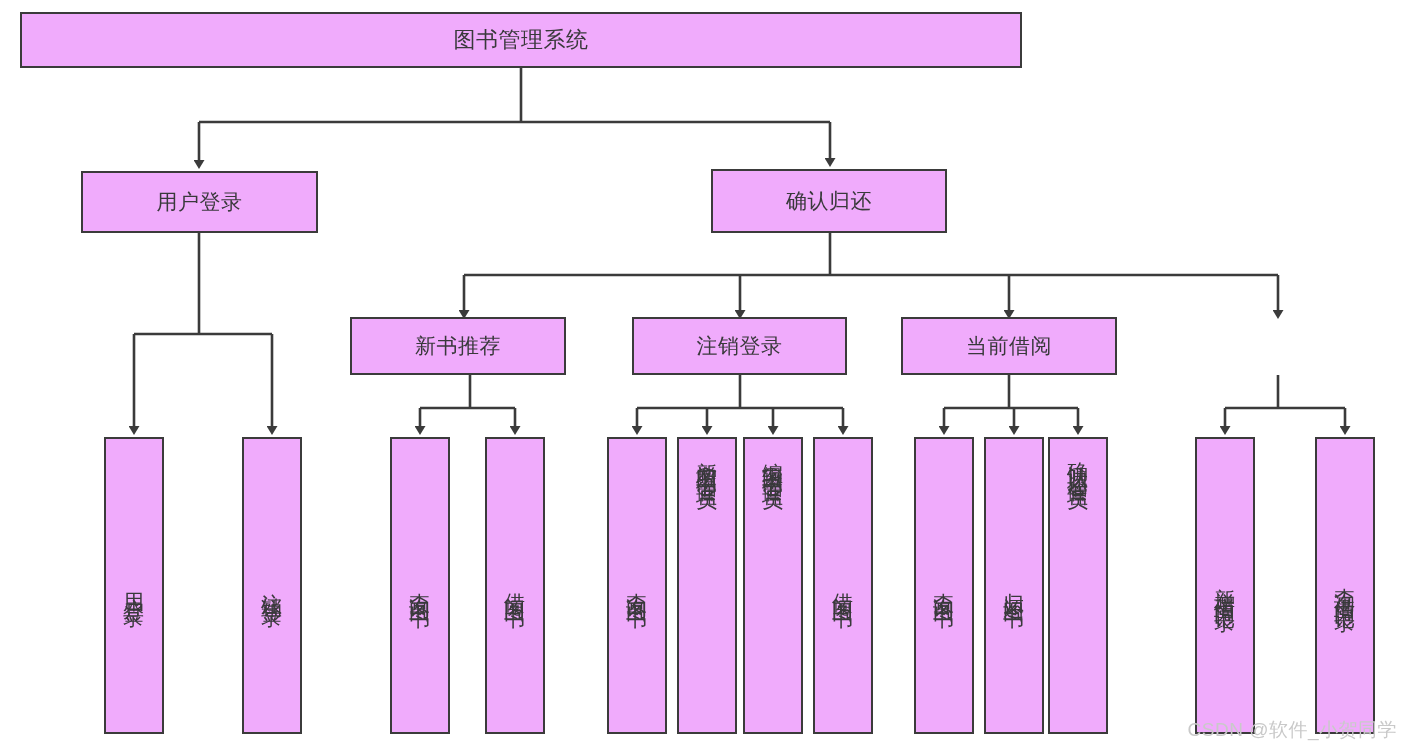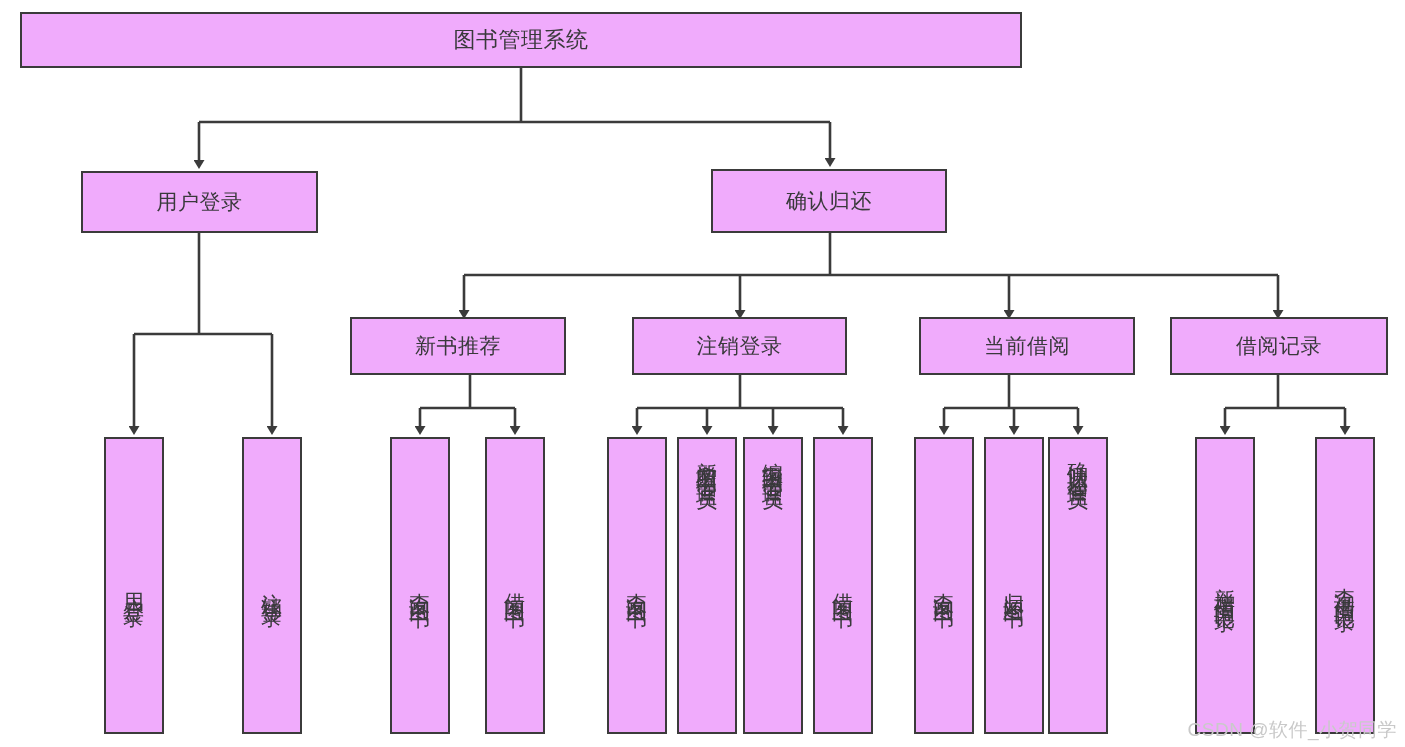--- a/index.html
+++ b/index.html
@@ -142,25 +142,22 @@
   <div class="node h" style="left:711px; top:169px; width:236px; height:64px;">
     <span class="lbl">确认归还</span>
   </div>
 
   <div class="node h" style="left:350px; top:317px; width:216px; height:58px;text-align:right;">
     <span class="lbl">新书推荐</span>
   </div>
   <div class="node h" style="left:632px; top:317px; width:215px; height:58px;">
     <span class="lbl">注销登录</span>
   </div>
-  <div class="node h" style="left:901px; top:317px; width:216px; height:58px;margin-left:18px;">
+  <div class="node h" style="left:901px; top:317px; width:216px; height:58px;">
     <span class="lbl">当前借阅</span>
-  </div>
-  <div class="node h" style="left:1170px; top:317px; width:218px; height:58px;">
-    <span class="lbl">借阅记录</span>
   </div>
 
   <div class="node v" style="left:104px; top:437px; width:60px; height:297px;">
     <span class="lbl">用户登录</span>
   </div>
   <div class="node v" style="left:242px; top:437px; width:60px; height:297px;">
     <span class="lbl">注销登录</span>
   </div>
 
   <div class="node v" style="left:390px; top:437px; width:60px; height:297px;">

